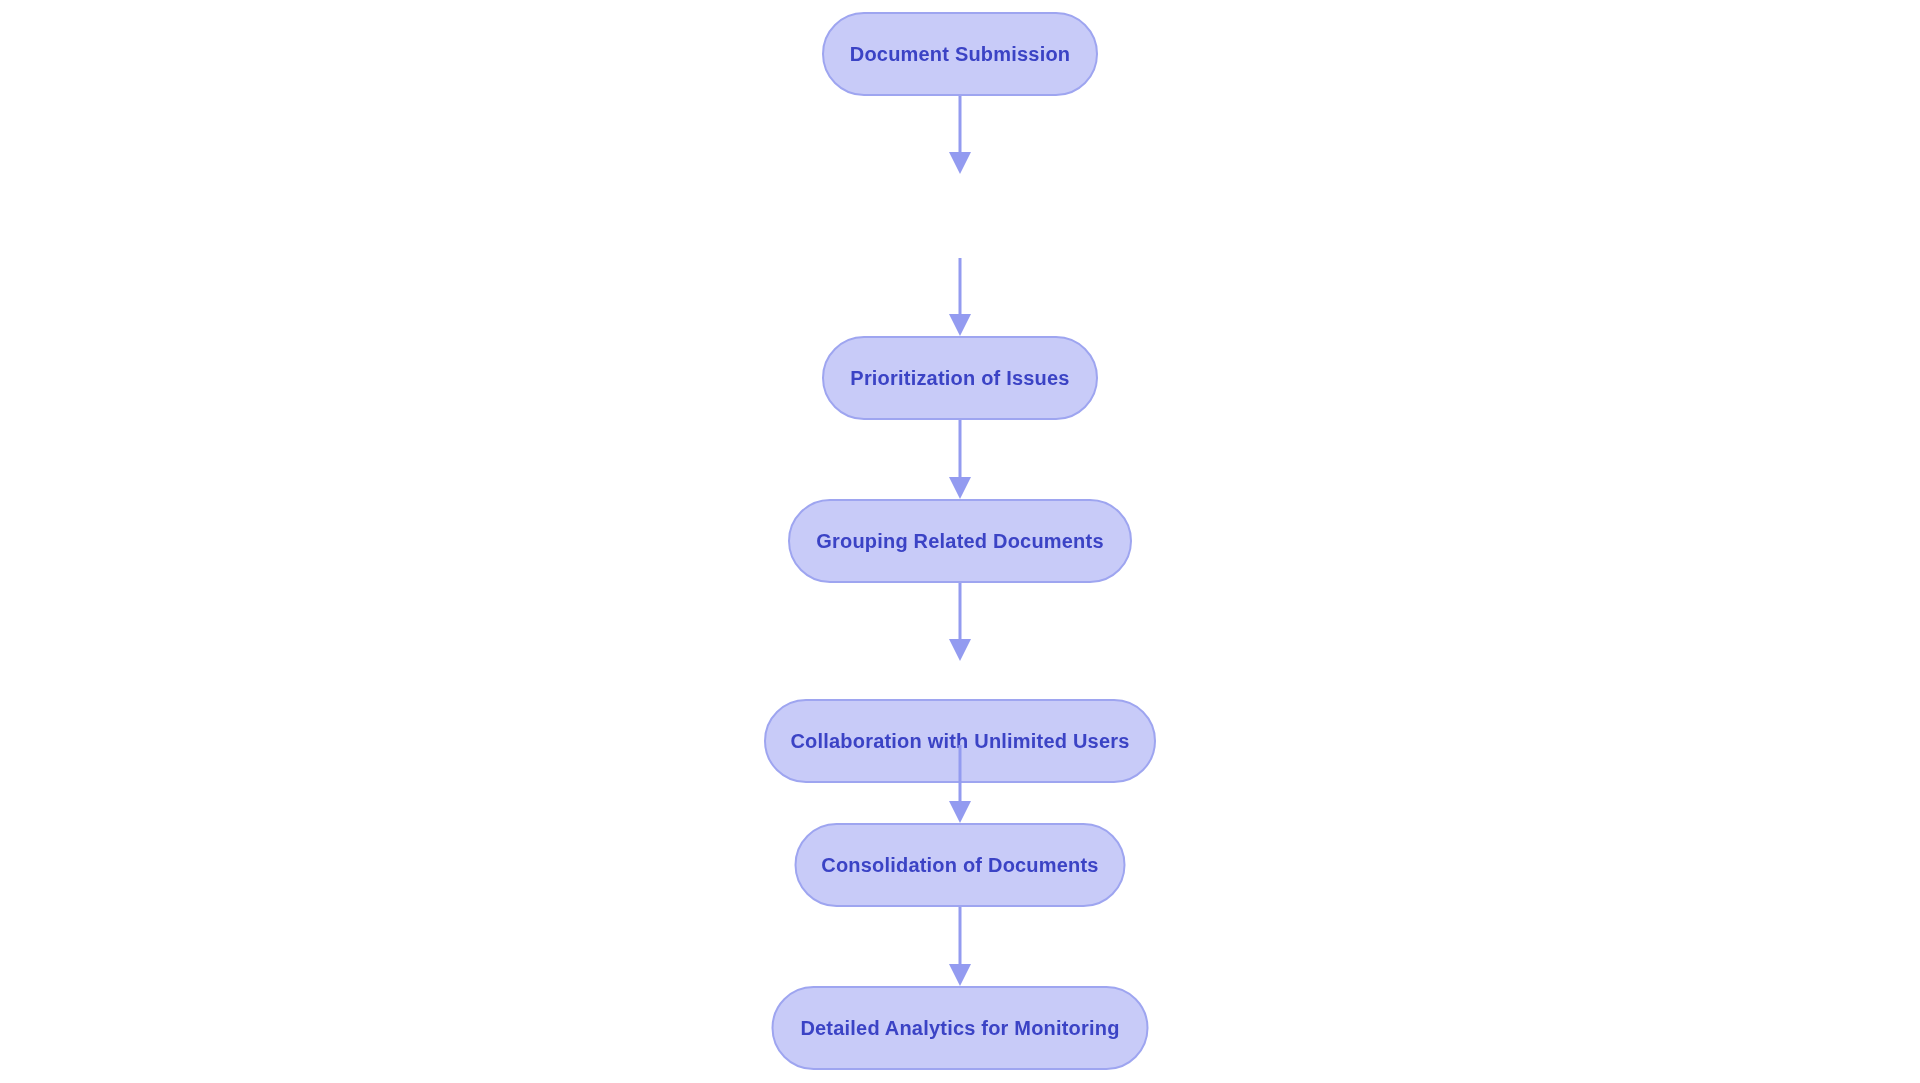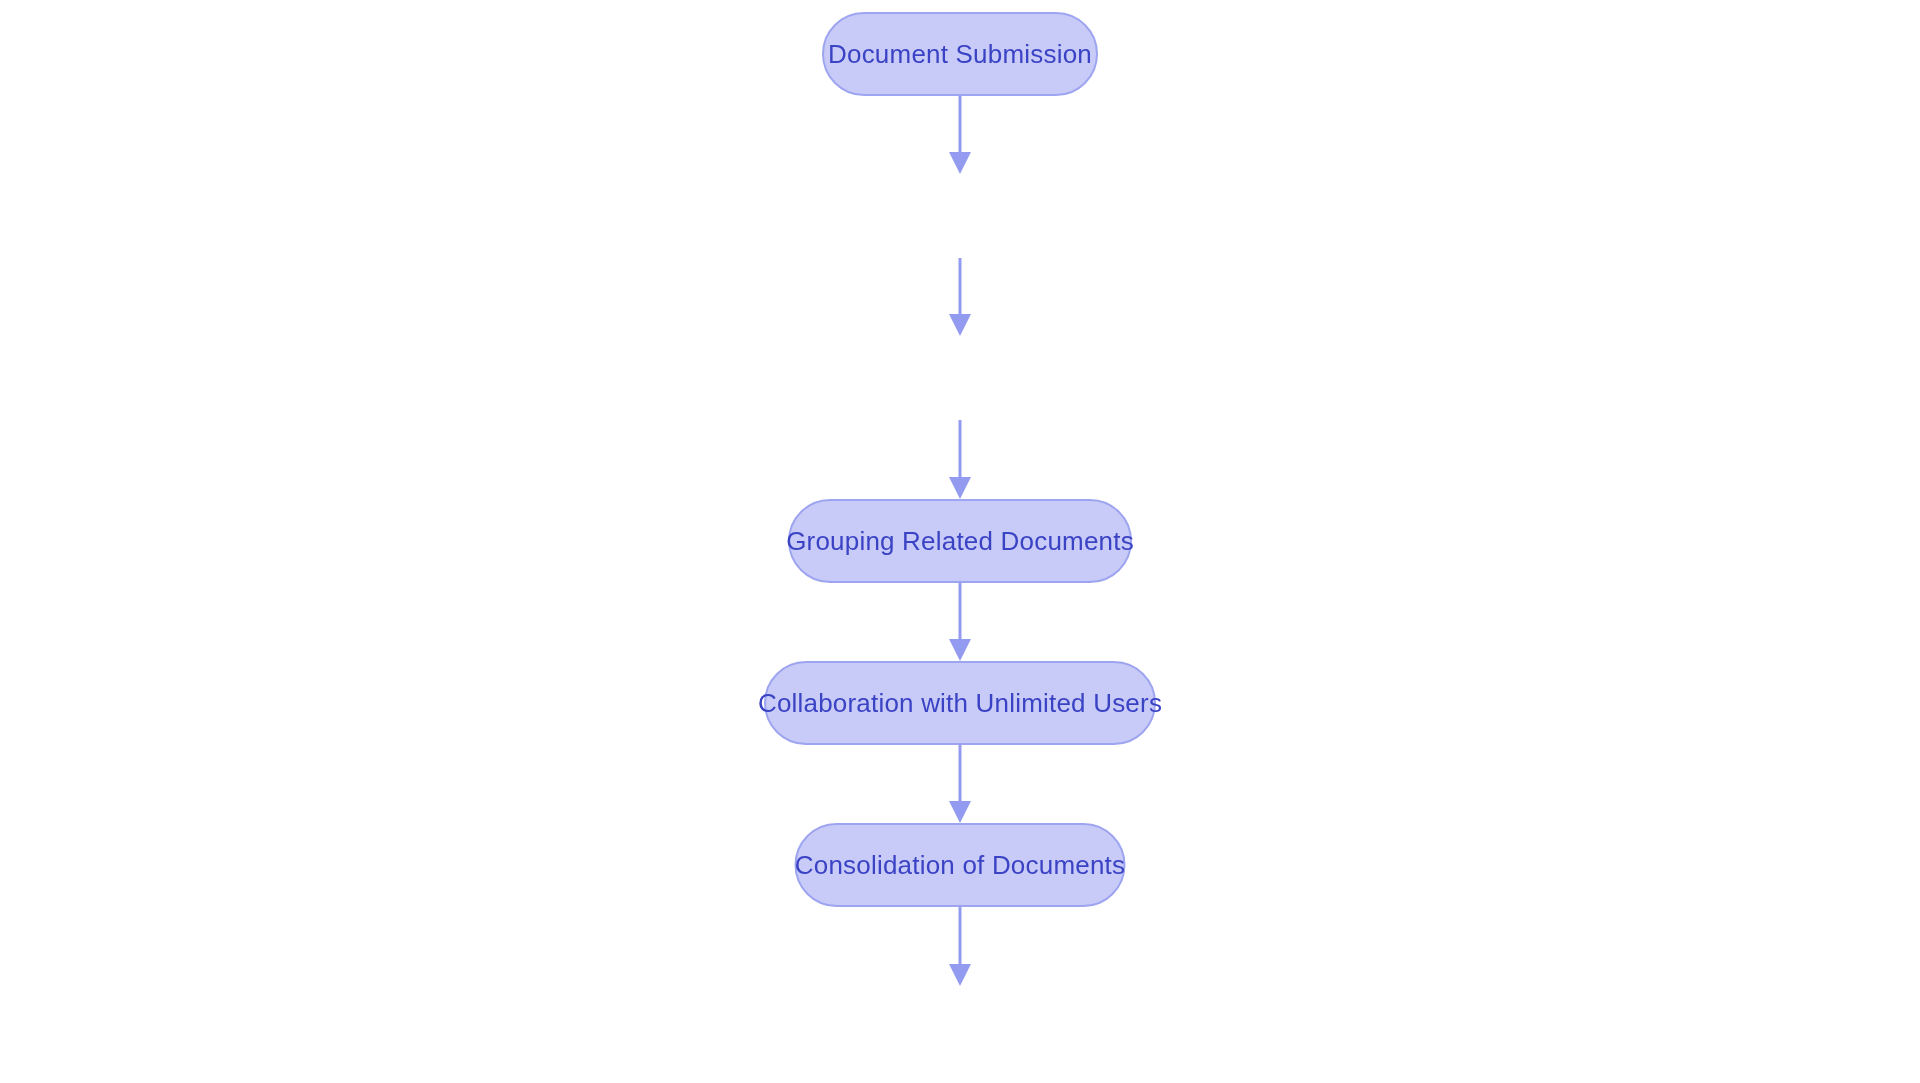--- a/index.html
+++ b/index.html
@@ -30,29 +30,30 @@
     height: 84px;
     background: var(--node-fill);
     border: 2px solid var(--node-border);
     border-radius: 42px;
     display: flex;
     align-items: center;
     justify-content: center;
   }
   .node span {
     color: var(--node-text);
-    font-size: 26px;
+    font-size: 20px;
     letter-spacing: 0.2px;
     white-space: nowrap;
+    font-weight: bold;
   }
   .n0 { top: 12px;  width: 276px; }
   .n1 { top: 174px; width: 244px; }
   .n2 { top: 336px; width: 276px; }
   .n3 { top: 499px; width: 344px; }
-  .n4 { top: 661px; width: 392px; }
+  .n4 { top: 699px; width: 392px; }
   .n5 { top: 823px; width: 331px; text-align: center; }
   .n6 { top: 986px; width: 377px; }
 
   .arrow {
     position: absolute;
     left: 960px;
     transform: translateX(-50%);
     width: 22px;
   }
   .a0 { top: 96px;  height: 78px; }
@@ -95,20 +96,23 @@
     <div class="stem"></div>
     <div class="head"></div>
   </div>
 
 
   <div class="arrow a1">
     <div class="stem"></div>
     <div class="head"></div>
   </div>
 
+  <div class="node n2">
+    <span>Prioritization of Issues</span>
+  </div>
 
   <div class="arrow a2">
     <div class="stem"></div>
     <div class="head"></div>
   </div>
 
   <div class="node n3">
     <span>Grouping Related Documents</span>
   </div>
 
@@ -128,14 +132,17 @@
 
   <div class="node n5">
     <span>Consolidation of Documents</span>
   </div>
 
   <div class="arrow a5">
     <div class="stem"></div>
     <div class="head"></div>
   </div>
 
+  <div class="node n6">
+    <span>Detailed Analytics for Monitoring</span>
+  </div>
 
 </div>
 
 </body></html>

